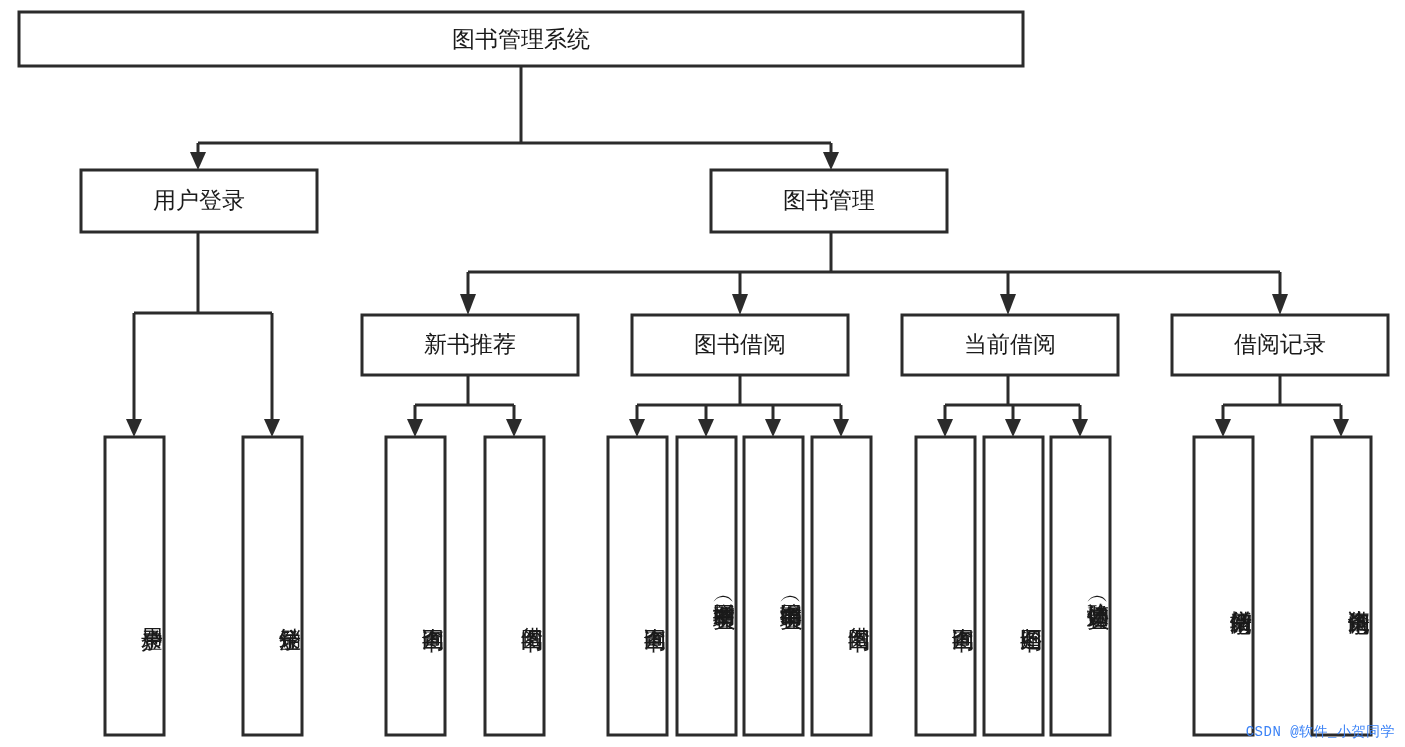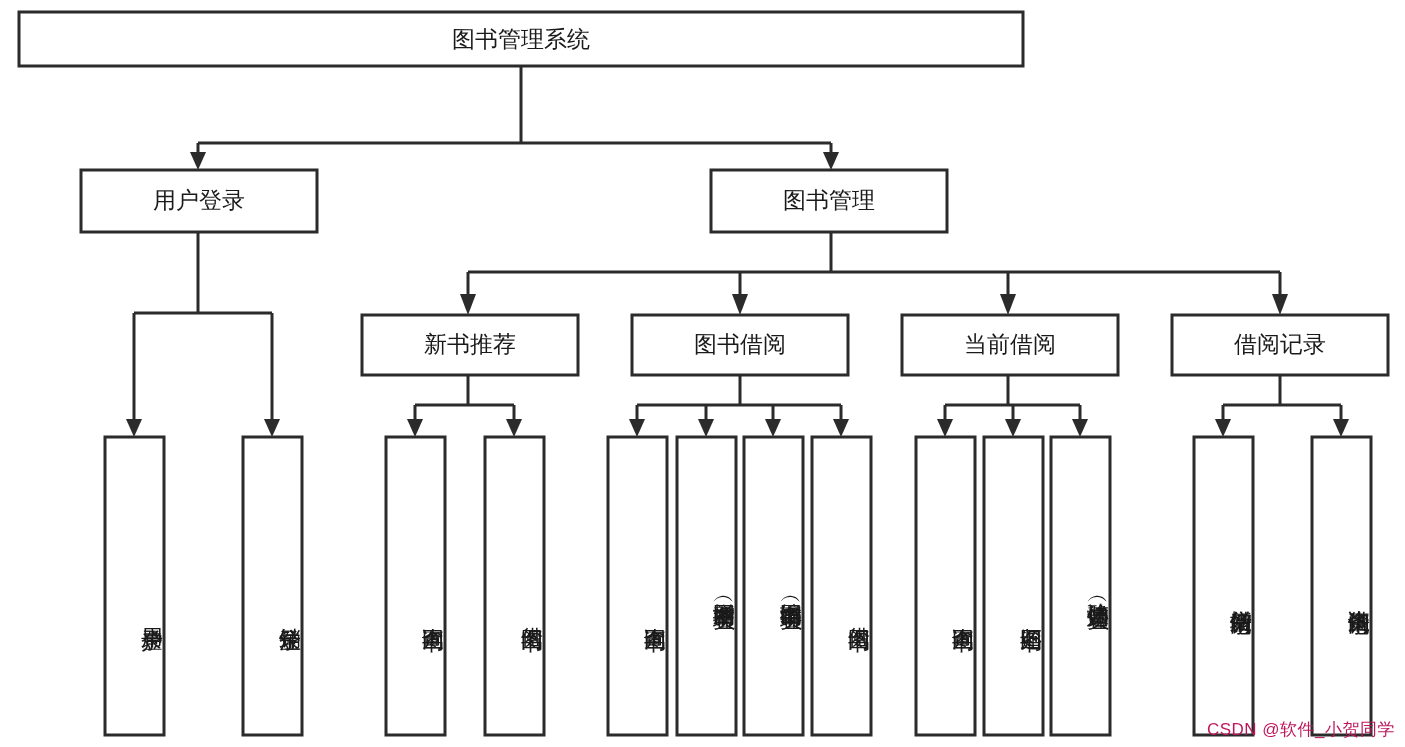--- a/index.html
+++ b/index.html
@@ -54,23 +54,23 @@
     line-height: 1.06;
     color: #1a1a1a;
     letter-spacing: 1px;
     white-space: nowrap;
     pointer-events: none;
   }
   .watermark {
     position: absolute;
     right: 10px;
     bottom: 6px;
-    font-size: 17px;
-    color: #be185d;
-    font-family: Liberation Sans, sans-serif;
+    font-size: 14px;
+    color: #3b82f6;
+    font-family: Liberation Mono, monospace;
     letter-spacing: 0.5px;
     white-space: nowrap;
   }
 </style>
 </head>
 <body>
 
 <svg id="canvas" viewBox="0 0 1405 747" xmlns="http://www.w3.org/2000/svg">
 
   <g>

